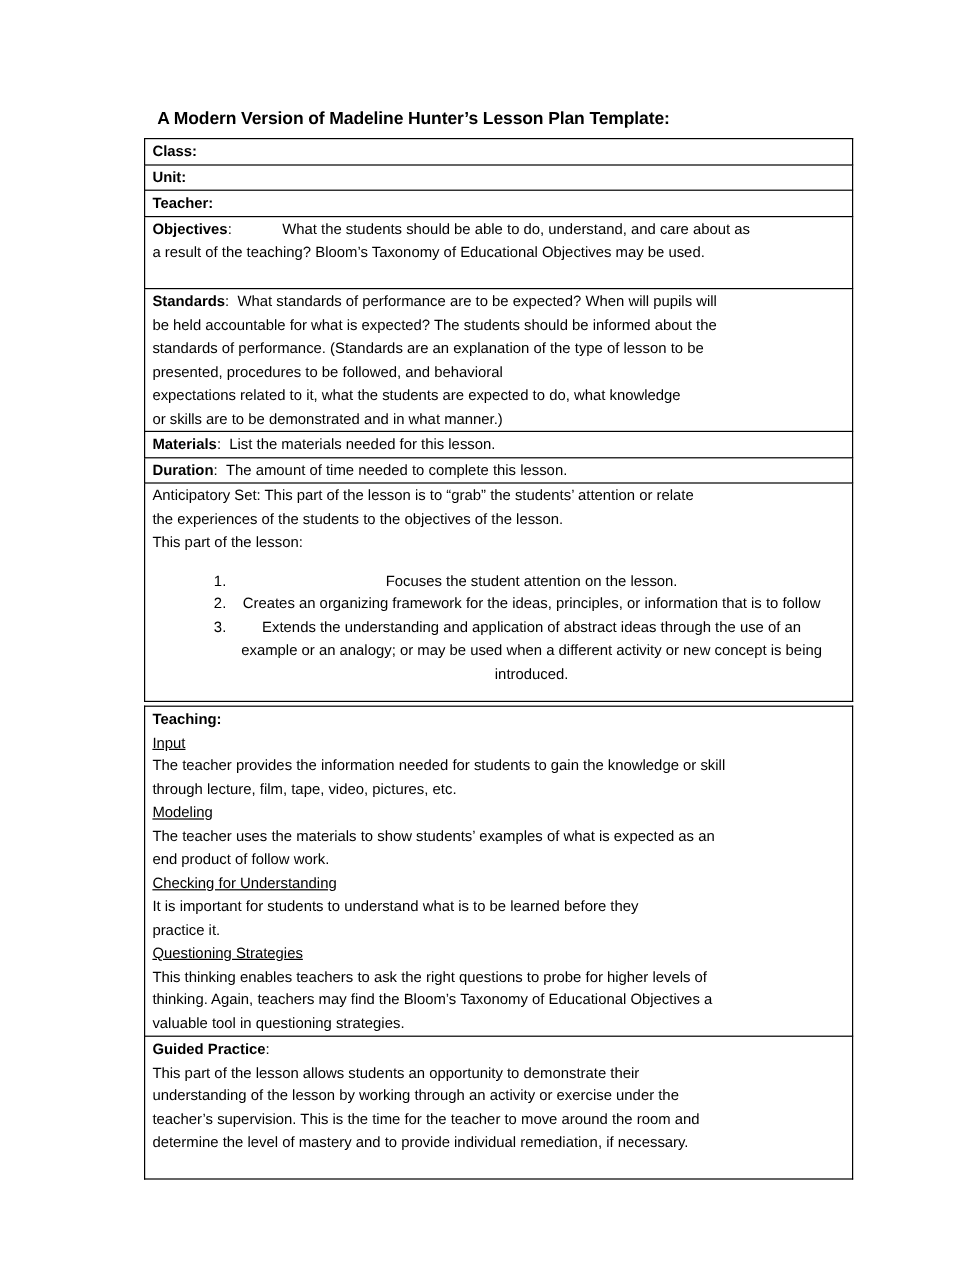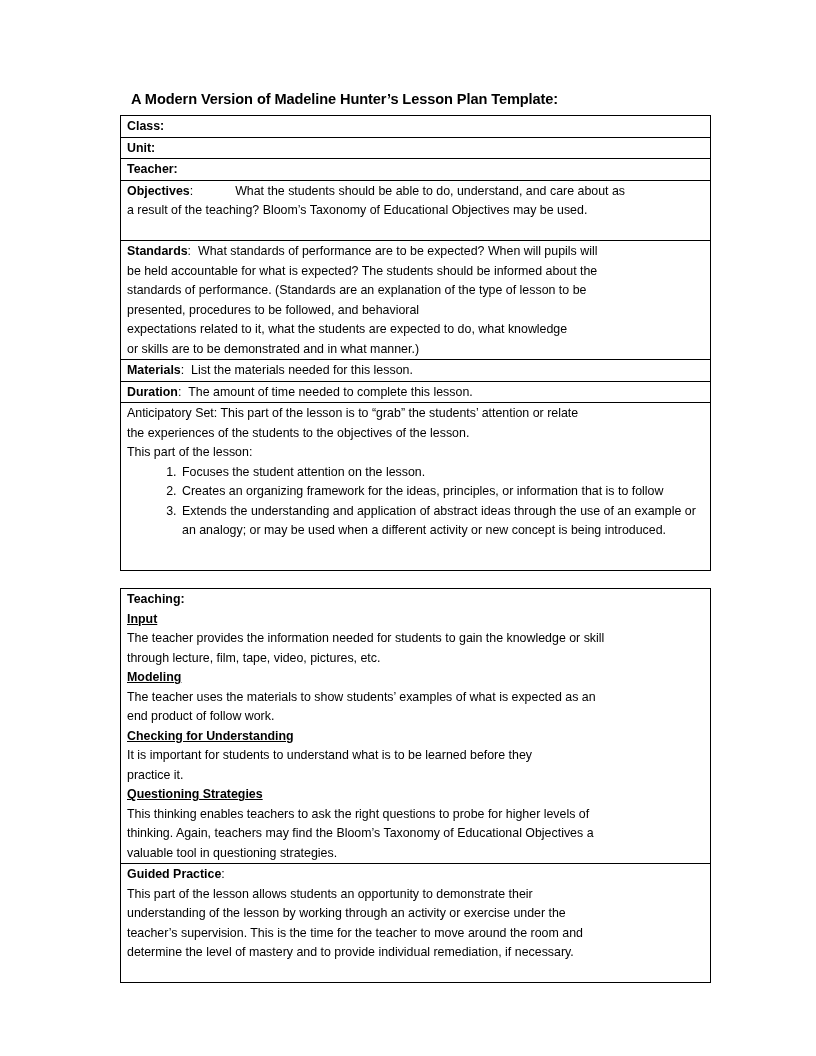--- a/index.html
+++ b/index.html
@@ -56,34 +56,35 @@
   .cellpad {
     padding: 1px 6px 0 6px;
     overflow: hidden;
   }
 
   
   .clip-anticipatory { height: 167px; }
   .clip-questioning  { height: 245px; }
 
   .b   { font-weight: bold; }
-  .bu  { font-weight: bold; text-decoration: underline; }
+  .bu  { font-weight: normal; text-decoration: underline; }
   .tab { display: inline-block; width: 42px; }
 
   p.ln {
     margin: 0;
     padding: 0;
     line-height: 19.5px;
   }
 
   
   ol.numlist {
-    margin: 0;
+    margin: 12px;
     padding: 0 0 0 53px;
     list-style-position: outside;
+    text-align: center;
   }
   ol.numlist li {
     line-height: 19.5px;
     padding-left: 2px;
     margin: 0;
   }
   ol.numlist li::marker {
     font-size: 12.4px;
   }
 

